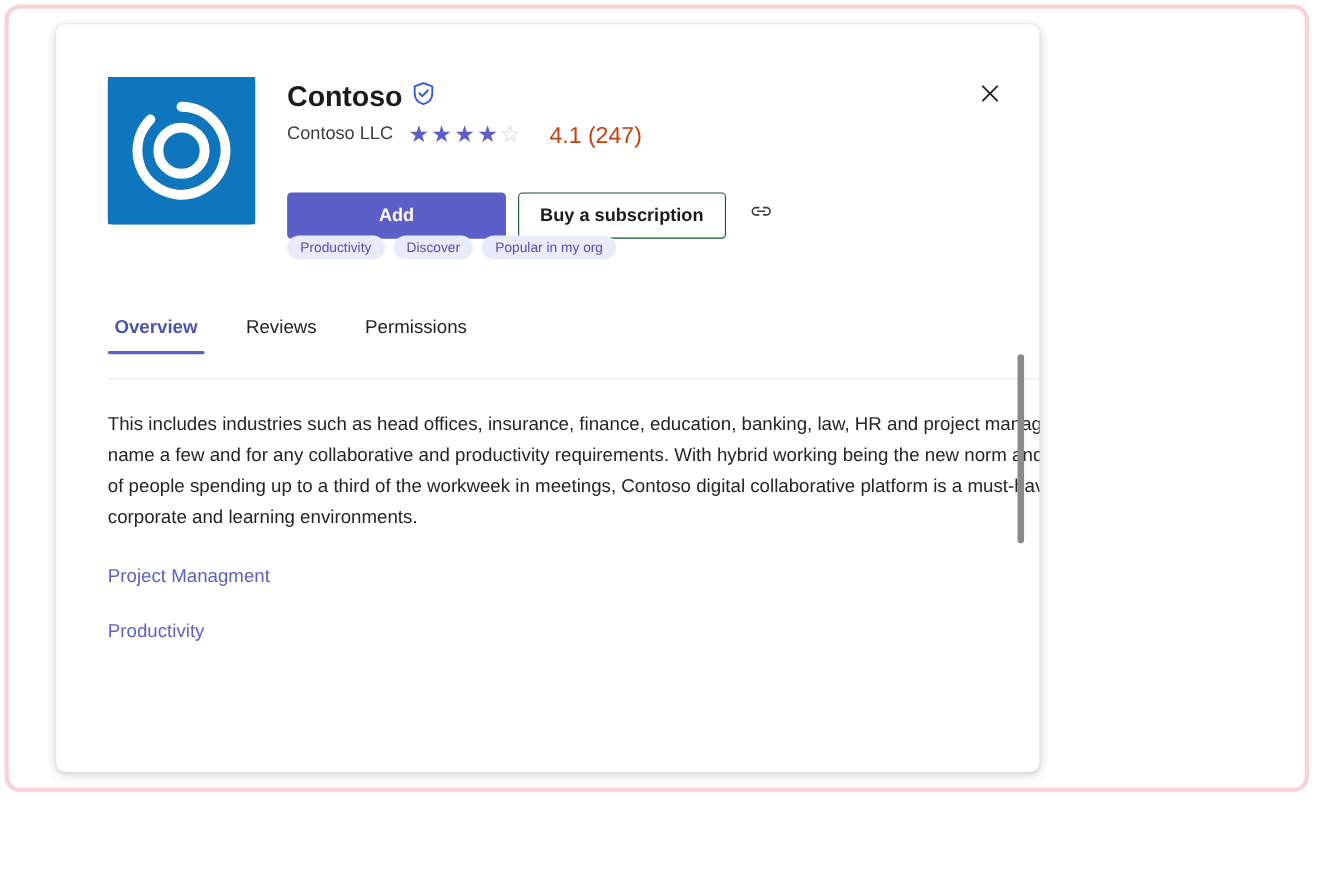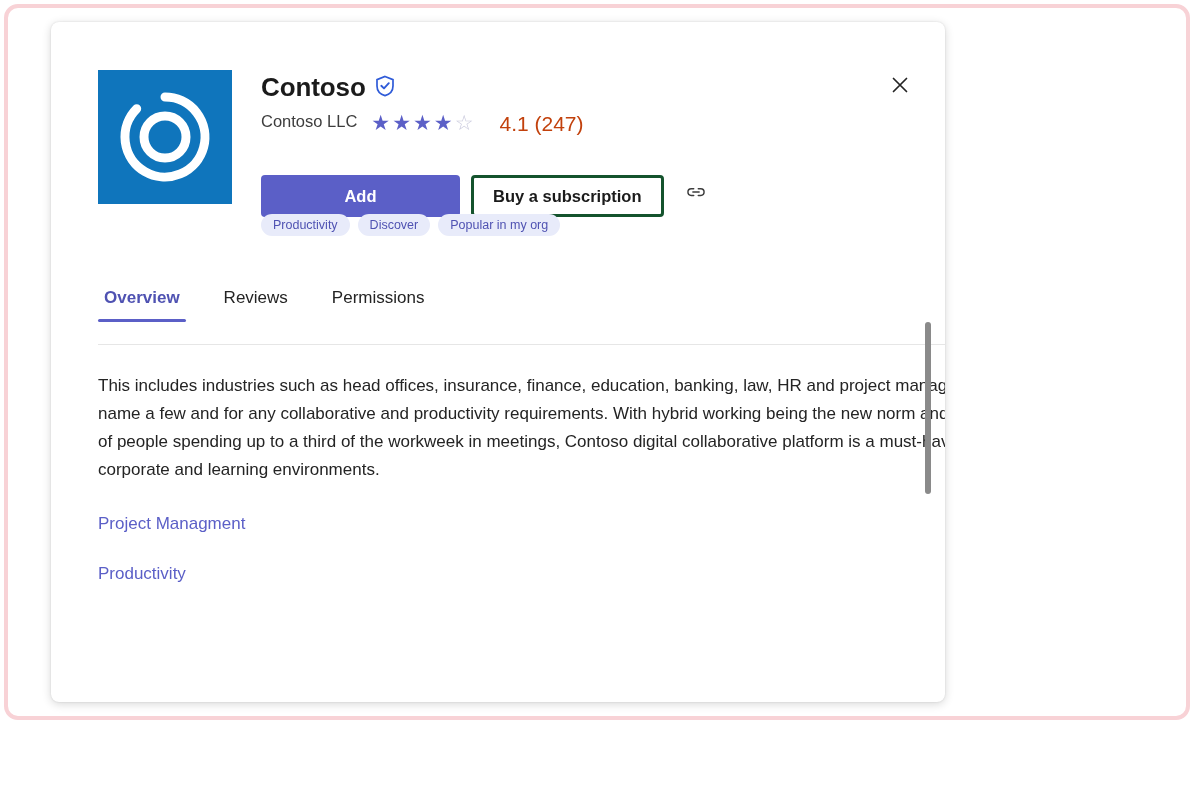--- a/index.html
+++ b/index.html
@@ -119,21 +119,21 @@
     font-size: 16.5px;
     font-weight: bold;
     font-family: "Liberation Sans", sans-serif;
     cursor: pointer;
   }
   .btn-secondary {
     height: 42px;
     padding: 0 19px;
     background: #ffffff;
     color: #1b1b1b;
-    border: 3px solid #14532d;
+    border: 1px solid #14532d;
     border-radius: 4px;
     font-size: 16.5px;
     font-weight: bold;
     font-family: "Liberation Sans", sans-serif;
     cursor: pointer;
   }
   .icon-btn {
     width: 34px;
     height: 34px;
     display: flex;

